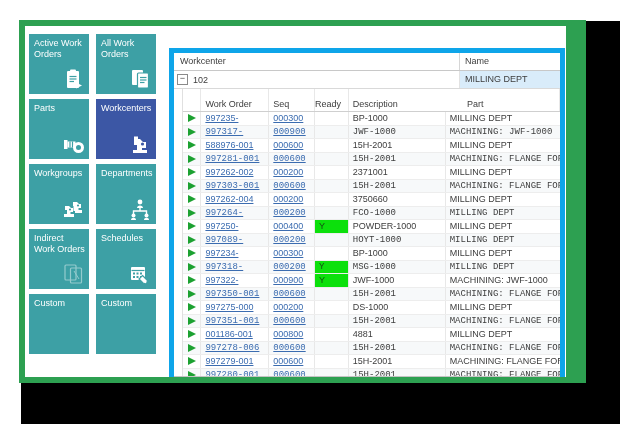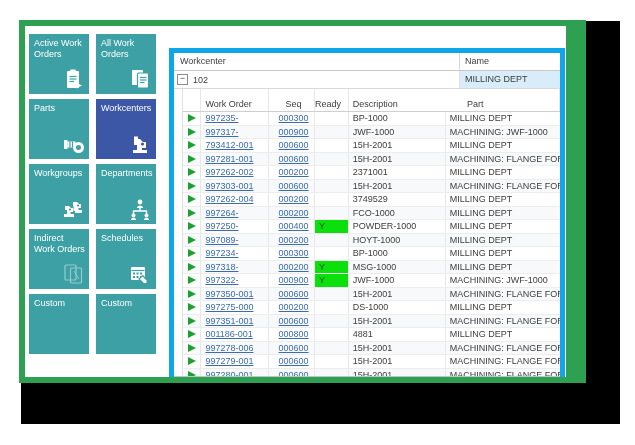--- a/index.html
+++ b/index.html
@@ -27,26 +27,26 @@
   .hdr .hc2{flex:1;padding-left:5px;}
   .grp{display:flex;height:17px;line-height:16px;align-items:center;border-bottom:1px solid #d9d9d9;}
   .grp .g1{width:286px;display:flex;align-items:center;box-sizing:border-box;border-right:1px solid #e2e2e2;height:100%;}
   .grp .g2{flex:1;height:100%;line-height:17px;padding-left:5px;box-sizing:border-box;}
   .grp .g2.sel{background:#d9ecfa;}
   .xbox{width:9px;height:9px;border:1px solid #8a8a8a;background:#fff;font-size:9px;line-height:7px;
         text-align:center;margin:0 5px 0 3px;color:#444;cursor:pointer;flex:0 0 auto;}
 
   .sub{margin-left:8px;border-left:1px solid #e0e0e0;}
   .srow{display:flex;height:13.5px;box-sizing:border-box;border-bottom:1px solid #ededed;background:#fff;}
-  .srow.alt{background:#f7f9fa;}
+  .srow.alt{background:#f7f9fa;font-family:Liberation Mono, monospace;}
   .sc{box-sizing:border-box;padding:0 0 0 4px;line-height:13px;white-space:nowrap;overflow:hidden;
       border-right:1px solid #e8e8e8;}
   .c-ic{width:19px;display:flex;align-items:center;justify-content:center;padding:0;}
   .c-wo{width:70px;}
-  .c-seq{width:47px;text-align:center;}
+  .c-seq{width:47px;}
   .c-rdy{width:35px;padding:0;}
   .c-prt{width:100px;}
   .c-dsc{width:118px;border-right:none;}
   .subhdr{display:flex;height:22px;border-bottom:1px solid #cfcfcf;background:#fff;}
   .subhdr .sc{line-height:30px;color:#3d3d3d;}
   #rows{height:264px;overflow:hidden;}
   .play{width:0;height:0;border-left:8px solid #1ca131;border-top:4.5px solid transparent;
         border-bottom:4.5px solid transparent;cursor:pointer;}
   a.lnk{color:#3b6cb0;text-decoration:underline;cursor:pointer;}
   .yv{display:block;width:100%;height:100%;background:#0ce00c;color:#145214;
@@ -214,21 +214,21 @@
                 <div class="sc c-wo"><a class="lnk">997317-</a></div>
                 <div class="sc c-seq"><a class="lnk">000900</a></div>
                 <div class="sc c-rdy"></div>
                 <div class="sc c-prt">JWF-1000</div>
                 <div class="sc c-dsc">MACHINING: JWF-1000</div>
               </div>
               <div class="srow">
                 <div class="sc c-ic">
                   <div class="play"></div>
                 </div>
-                <div class="sc c-wo"><a class="lnk">793412-001</a></div>
+                <div class="sc c-wo"><a class="lnk">588976-001</a></div>
                 <div class="sc c-seq"><a class="lnk">000600</a></div>
                 <div class="sc c-rdy"></div>
                 <div class="sc c-prt">15H-2001</div>
                 <div class="sc c-dsc">MILLING DEPT</div>
               </div>
               <div class="srow alt">
                 <div class="sc c-ic">
                   <div class="play"></div>
                 </div>
                 <div class="sc c-wo"><a class="lnk">997281-001</a></div>
@@ -257,21 +257,21 @@
                 <div class="sc c-prt">15H-2001</div>
                 <div class="sc c-dsc">MACHINING: FLANGE FOR TANK</div>
               </div>
               <div class="srow">
                 <div class="sc c-ic">
                   <div class="play"></div>
                 </div>
                 <div class="sc c-wo"><a class="lnk">997262-004</a></div>
                 <div class="sc c-seq"><a class="lnk">000200</a></div>
                 <div class="sc c-rdy"></div>
-                <div class="sc c-prt">3749529</div>
+                <div class="sc c-prt">3750660</div>
                 <div class="sc c-dsc">MILLING DEPT</div>
               </div>
               <div class="srow alt">
                 <div class="sc c-ic">
                   <div class="play"></div>
                 </div>
                 <div class="sc c-wo"><a class="lnk">997264-</a></div>
                 <div class="sc c-seq"><a class="lnk">000200</a></div>
                 <div class="sc c-rdy"></div>
                 <div class="sc c-prt">FCO-1000</div>

